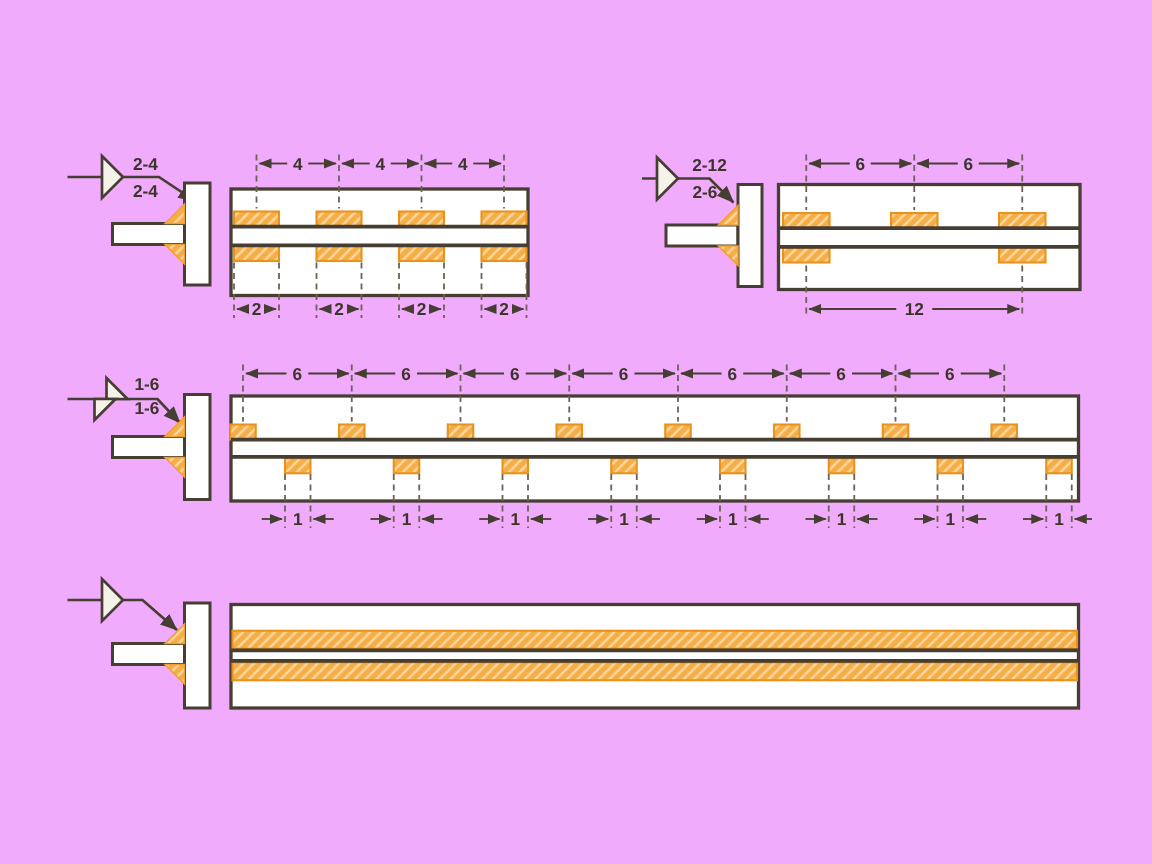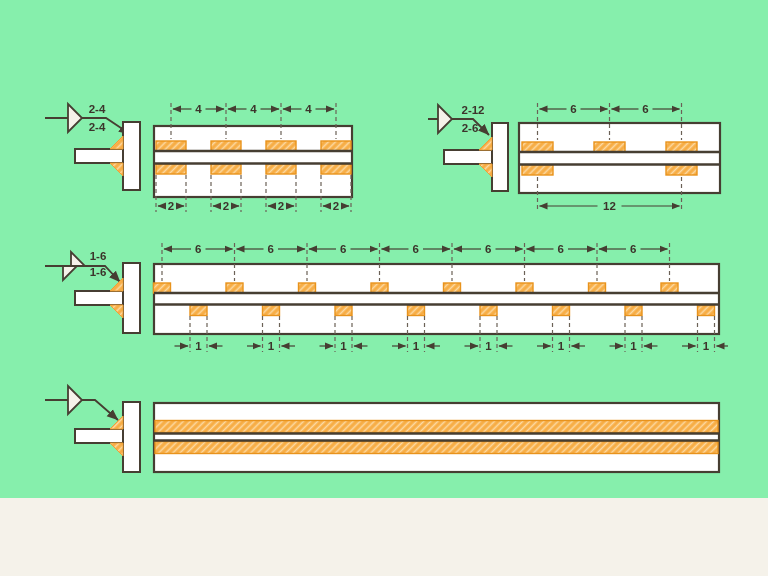--- a/index.html
+++ b/index.html
@@ -1,16 +1,16 @@
 <!DOCTYPE html>
 <html><head>
 <meta charset="utf-8">
 <style>
   html,body{margin:0;padding:0;background:#f5f2ea;}
-  .stage{position:relative;width:768px;height:498px;background:#86efac;overflow:hidden;
+  .stage{position:relative;width:768px;height:576px;background:#f0abfc;overflow:hidden;
          font-family:"Liberation Sans", sans-serif;}
   svg{display:block;}
   .tri{fill:#f5f2ea;stroke:#463e32;stroke-width:1.8;stroke-linejoin:miter;}
   .leader{stroke:#463e32;stroke-width:1.8;fill:none;}
   .plate{fill:#ffffff;stroke:#463e32;stroke-width:2;}
   .planrect{fill:#ffffff;stroke:#463e32;stroke-width:2.2;}
   .pline{stroke:#463e32;stroke-width:2.5;fill:none;}
   .weld{fill:url(#hatch);stroke:#e8931c;stroke-width:1.4;}
   .fillet{fill:url(#hatch);stroke:#ef9f35;stroke-width:1;}
   .dash{stroke:#6b6156;stroke-width:1.2;stroke-dasharray:4 3;fill:none;}

